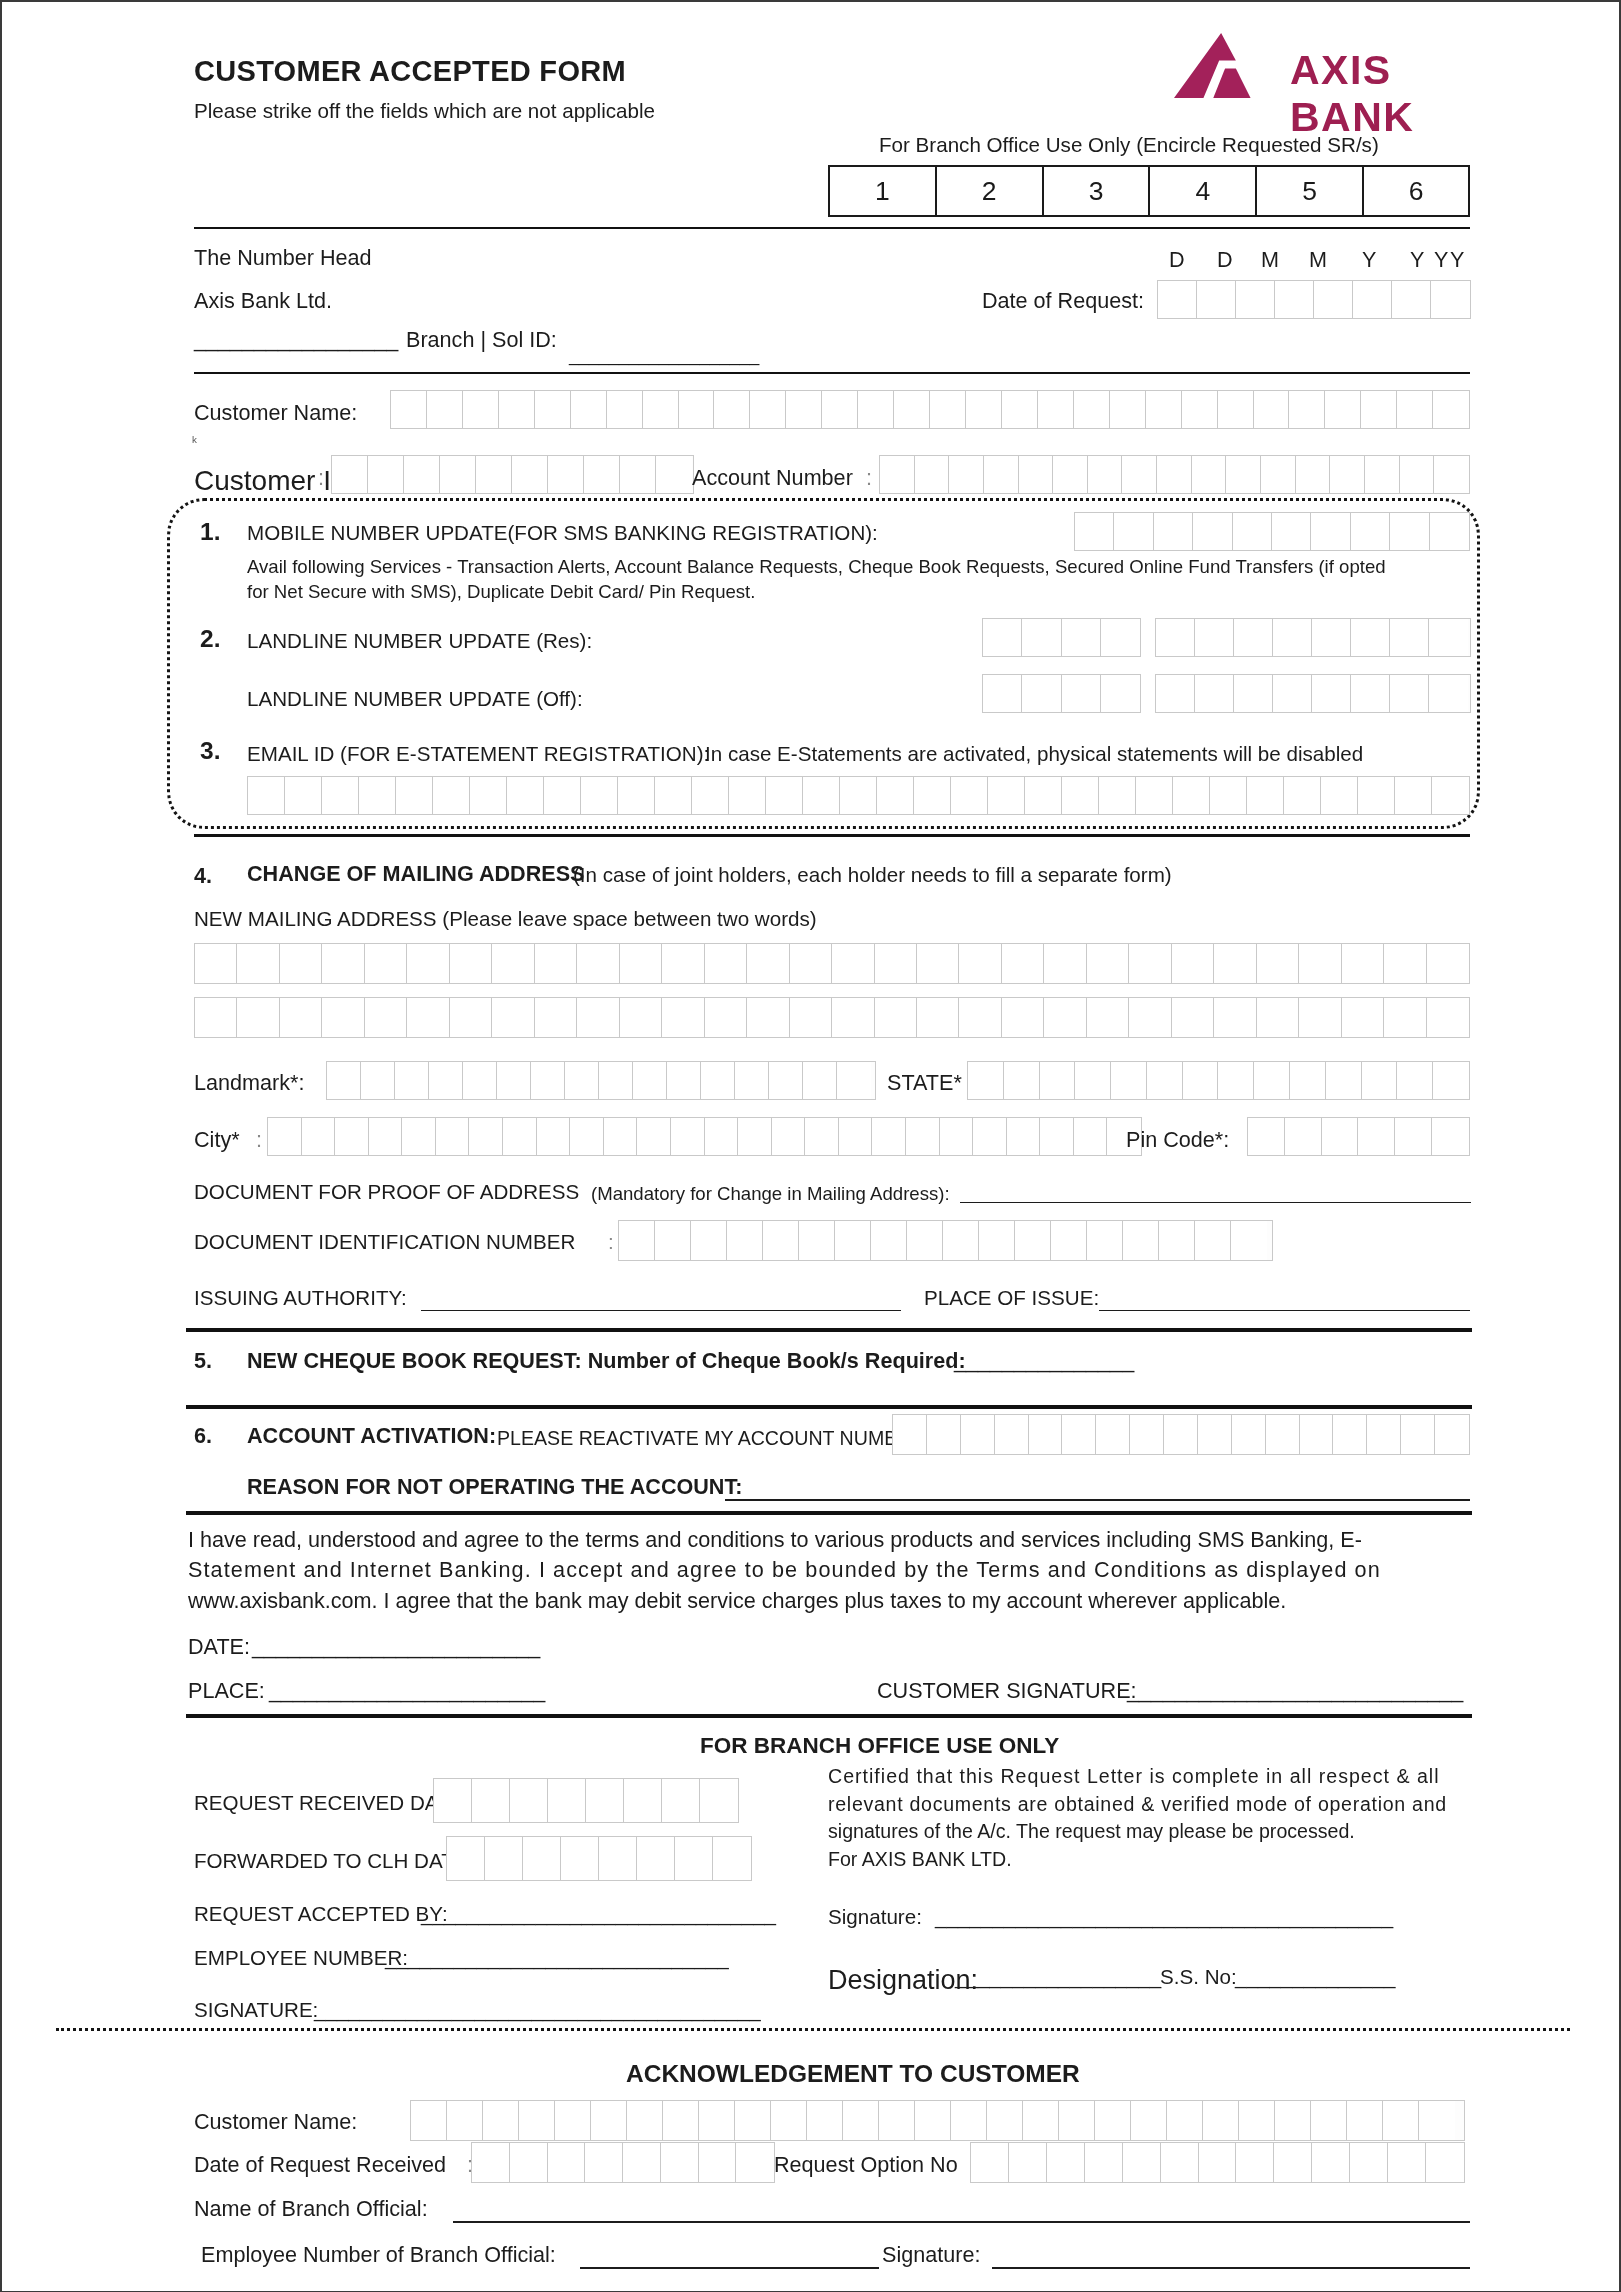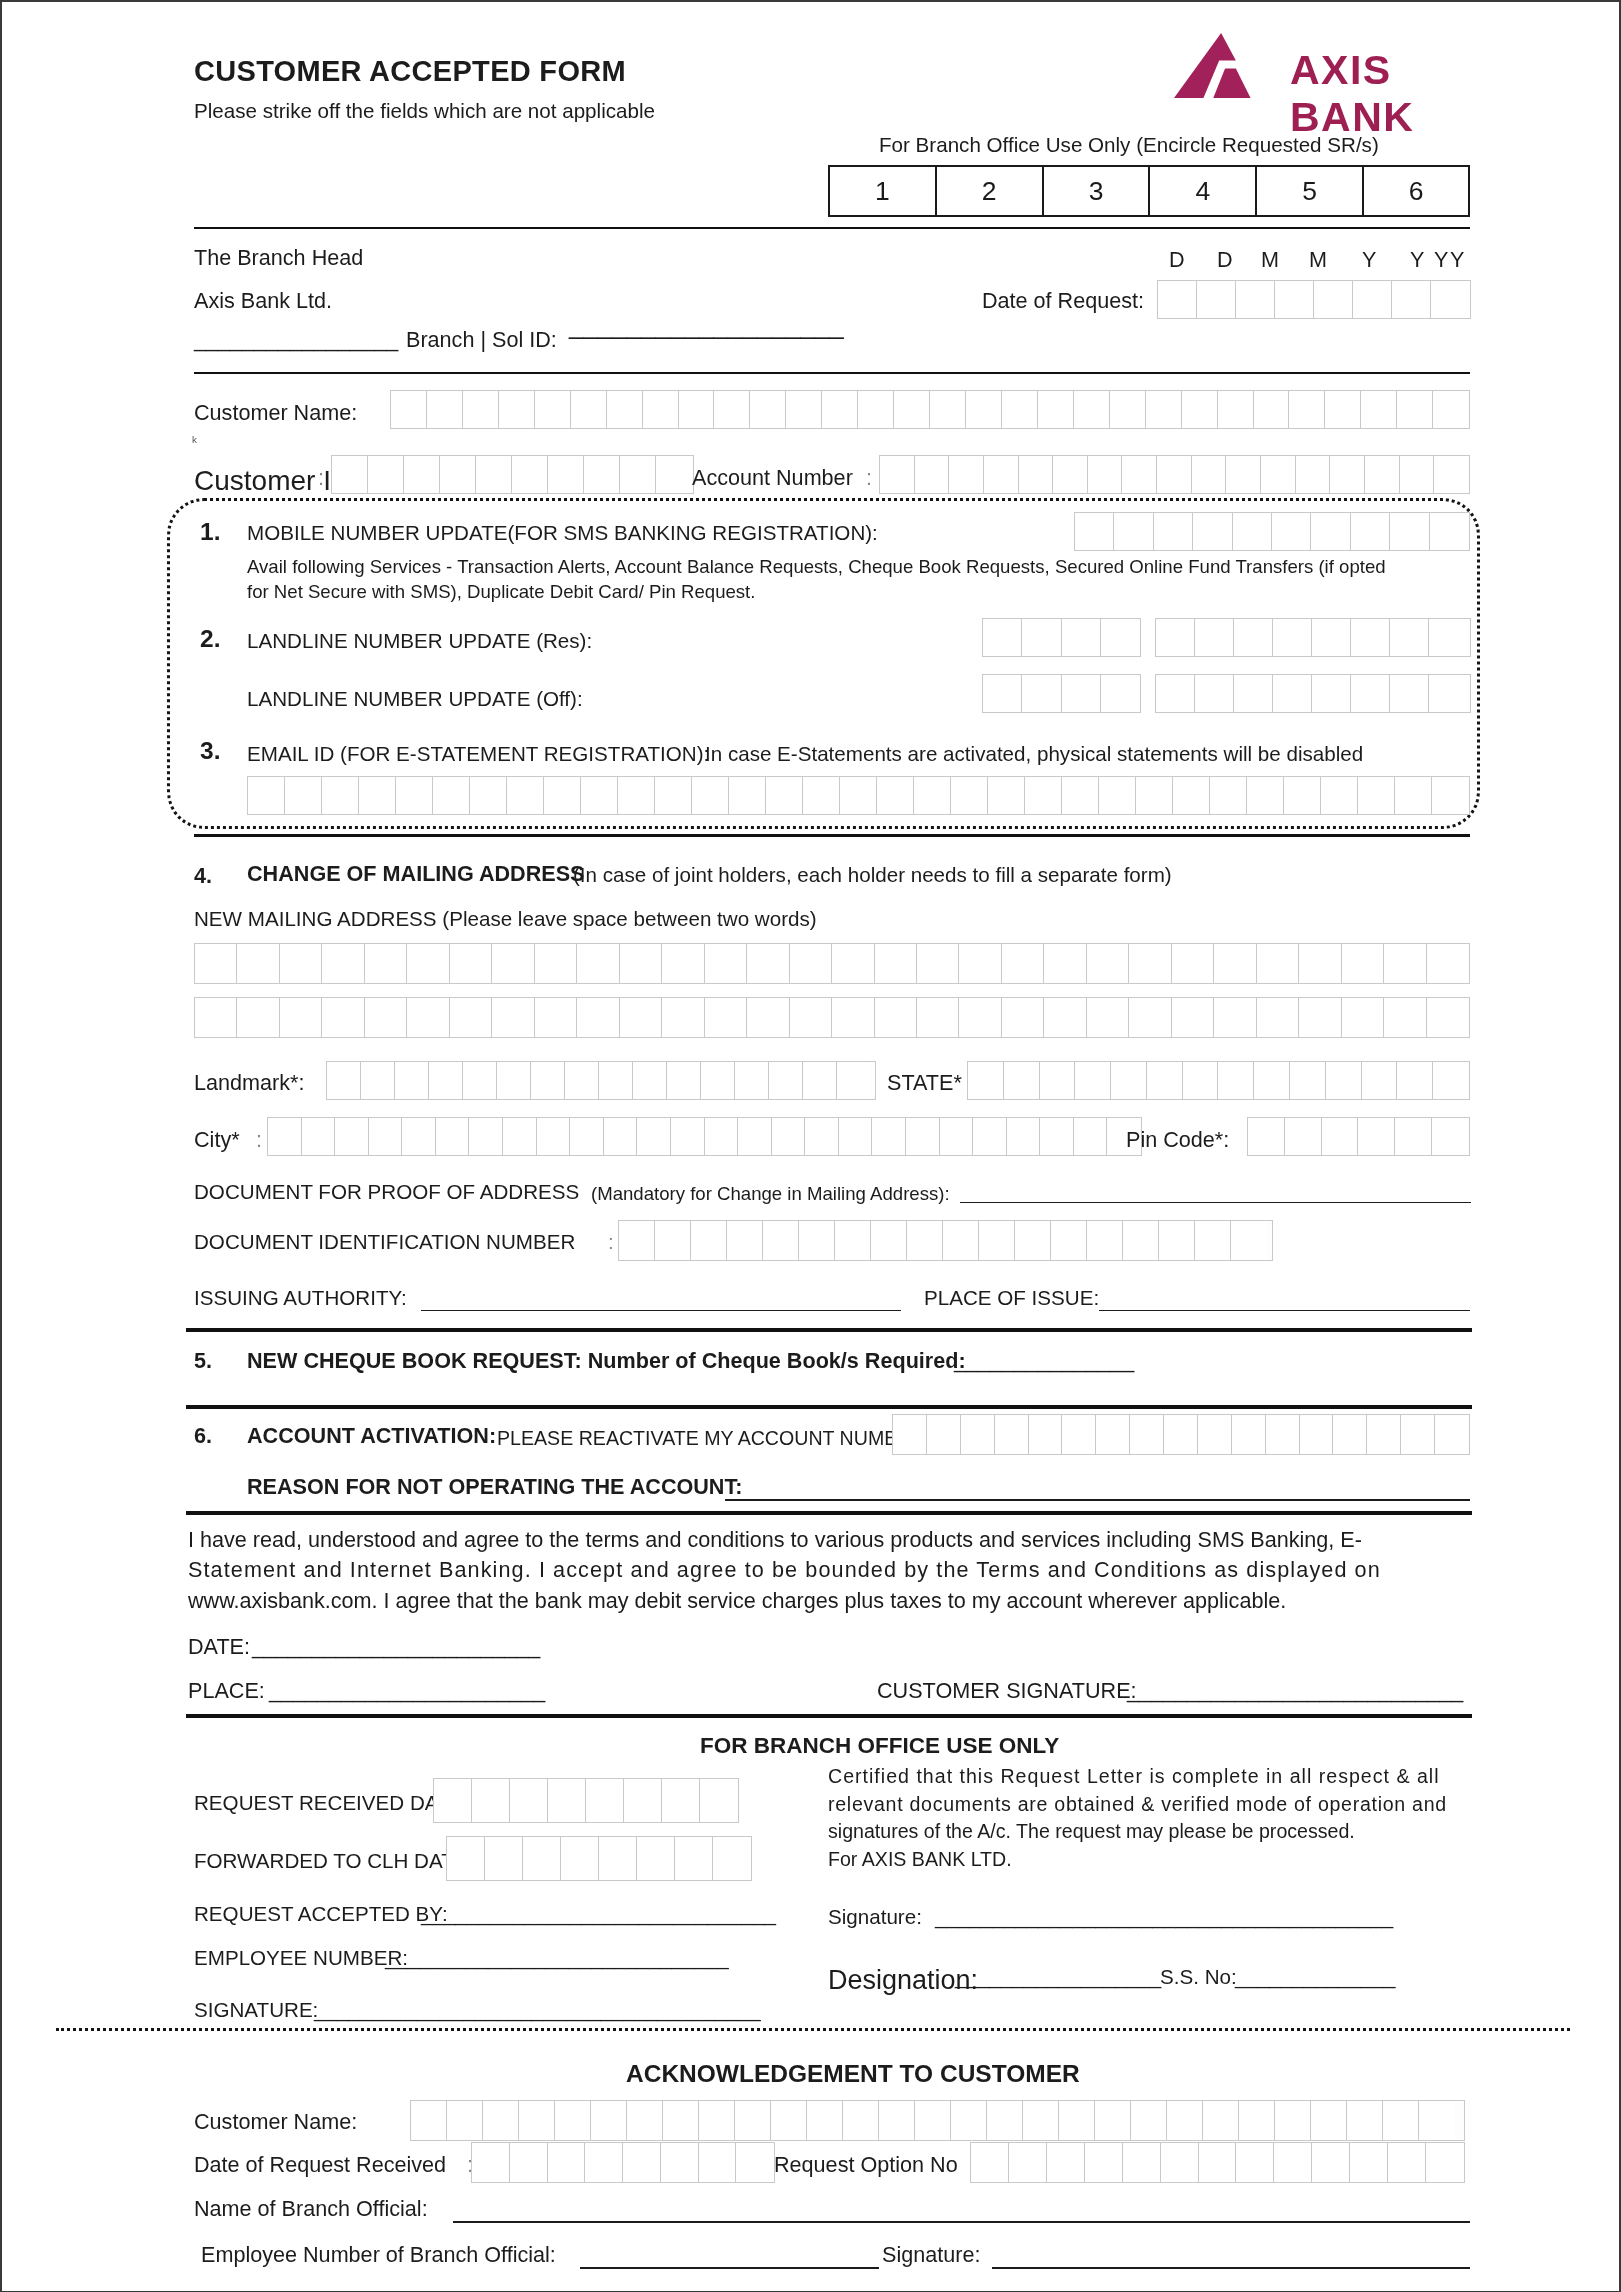--- a/index.html
+++ b/index.html
@@ -67,25 +67,25 @@
       <div style="width:107px;">1</div>
       <div style="width:107px;">2</div>
       <div style="width:107px;">3</div>
       <div style="width:107px;">4</div>
       <div style="width:107px;">5</div>
       <div style="width:104px;">6</div>
     </div>
 
     <div class="rule" style="left:192px;top:225px;width:1276px;height:2px;"></div>
 
-    <div class="t" style="left:192px;top:243px;font-size:21.6px;">The Branch Head</div>
+    <div class="t" style="left:192px;top:243px;font-size:21.6px;">The Number Head</div>
     <div class="t" style="left:192px;top:286px;font-size:21.6px;">Axis Bank Ltd.</div>
     <div class="t" style="left:192px;top:325px;font-size:21.6px;">_________________</div>
     <div class="t" style="left:404px;top:325px;font-size:21.6px;">Branch | Sol ID:</div>
-    <div class="t" style="left:567px;top:308px;font-size:26px;">___________________</div>
+    <div class="t" style="left:567px;top:343px;font-size:18px;">___________________</div>
 
     <div class="t" style="left:1167px;top:245px;font-size:21.6px;">D</div>
     <div class="t" style="left:1215px;top:245px;font-size:21.6px;">D</div>
     <div class="t" style="left:1259px;top:245px;font-size:21.6px;">M</div>
     <div class="t" style="left:1307px;top:245px;font-size:21.6px;">M</div>
     <div class="t" style="left:1360px;top:245px;font-size:21.6px;">Y</div>
     <div class="t" style="left:1408px;top:245px;font-size:21.6px;">Y</div>
     <div class="t" style="left:1432px;top:245px;font-size:21.6px;">Y</div>
     <div class="t" style="left:1448px;top:245px;font-size:21.6px;">Y</div>
 

